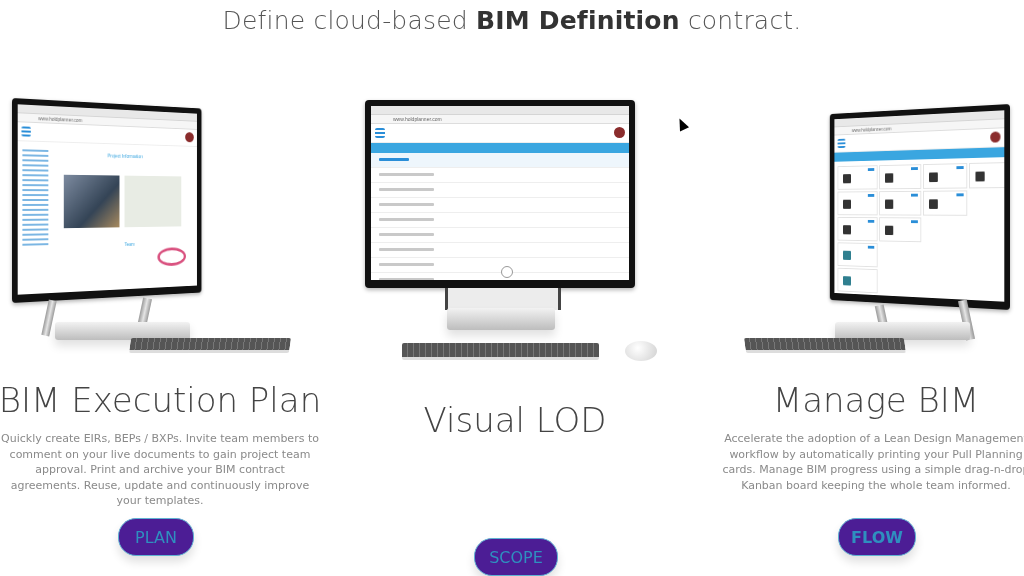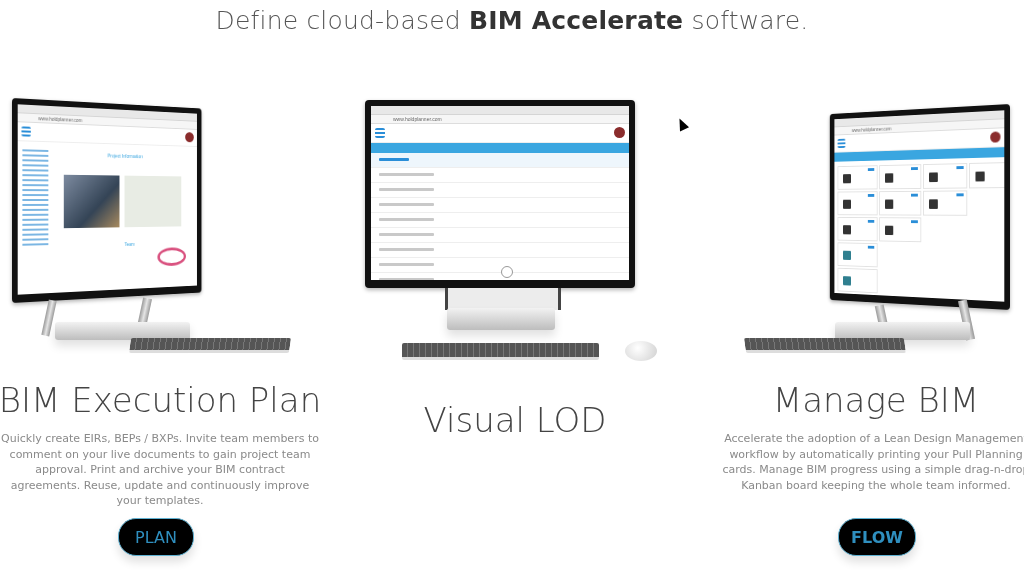--- a/index.html
+++ b/index.html
@@ -3,21 +3,21 @@
 <meta charset="utf-8">
 <style>
   html,body{margin:0;padding:0;background:#fff;}
   body{width:1024px;height:576px;position:relative;overflow:hidden;font-family:"Liberation Sans",sans-serif;color:#444;}
   .headline{position:absolute;top:6px;left:0;width:1024px;text-align:center;font-size:25px;color:#555;font-family:"DejaVu Sans",sans-serif;font-weight:300;letter-spacing:0.2px;}
   .headline b{color:#333;font-weight:bold;}
   .col{position:absolute;top:0;width:340px;height:576px;}
   .col.c1{left:-10px;} .col.c2{left:345px;margin-top:20px;} .col.c3{left:706px;}
   .title{position:absolute;top:380px;left:0;width:100%;text-align:center;font-size:34px;color:#444;font-family:"DejaVu Sans",sans-serif;font-weight:200;}
   .desc{position:absolute;top:431px;left:10px;width:320px;text-align:center;font-size:11px;line-height:15.5px;color:#8a8a8a;font-family:"DejaVu Sans",sans-serif;}
-  .btn{position:absolute;top:518px;height:36px;border:1.5px solid #5fb2d3;border-radius:18px;background:#000000;color:#2f8fbf;font-size:16px;font-family:"DejaVu Sans",sans-serif;display:flex;align-items:center;justify-content:center;box-shadow:0 6px 10px rgba(0,0,0,0.12);cursor:pointer;}
+  .btn{position:absolute;top:518px;height:36px;border:1.5px solid #5fb2d3;border-radius:18px;background:#4c1d95;color:#2f8fbf;font-size:16px;font-family:"DejaVu Sans",sans-serif;display:flex;align-items:center;justify-content:center;box-shadow:0 6px 10px rgba(0,0,0,0.12);cursor:pointer;}
   
   .monitor{position:absolute;}
   .bezel{position:absolute;background:#111;border-radius:4px;box-shadow:0 2px 4px rgba(0,0,0,0.3);}
   .screen{position:absolute;left:6px;top:6px;right:6px;bottom:8px;background:#fff;overflow:hidden;}
   .chrome{height:8px;background:#e8e8e8;border-bottom:1px solid #d5d5d5;}
   .urlbar{height:8px;background:#f6f6f6;border-bottom:1px solid #ddd;position:relative;}
   .urlbar span{position:absolute;left:22px;top:1px;font-size:5px;color:#666;}
   .apphdr{height:18px;background:#fff;border-bottom:1px solid #eee;position:relative;}
   .logo{position:absolute;left:4px;top:4px;width:10px;height:10px;border-radius:2px;background:repeating-linear-gradient(#2a8ed8 0 2px,#fff 2px 4px);}
   .avatar{position:absolute;right:4px;top:3px;width:11px;height:11px;border-radius:50%;background:#8a2c2c;}
@@ -33,21 +33,21 @@
   .sidebar i{display:block;height:2px;width:28px;background:#7bb6e3;margin:3px 5px;}
   .photo{position:absolute;background:linear-gradient(135deg,#7d8ba0,#344456 60%,#a88a5e);}
   .map{position:absolute;background:#e8ece4;}
   .card{position:absolute;width:48px;height:24px;background:#fff;border:1px solid #e2e2e2;}
   .card b{position:absolute;left:6px;top:8px;width:10px;height:10px;background:#333;border-radius:1px;}
   .card em{position:absolute;right:3px;top:2px;width:8px;height:3px;background:#2a8ed8;}
 </style>
 </head>
 <body>
 
-<div class="headline"><span>Define cloud-based </span><b>BIM Accelerate</b><span> software.</span></div>
+<div class="headline"><span>Define cloud-based </span><b>BIM Definition</b><span> contract.</span></div>
 
 <div class="monitor">
   <div class="bezel" style="left:12px;top:98px;width:222px;height:205px;transform:perspective(600px) rotateY(18deg);transform-origin:left;">
     <div class="screen">
       <div class="chrome"></div>
       <div class="urlbar">
           <span>www.holdplanner.com</span>
         </div>
       <div class="apphdr">
           <div class="logo"></div>
@@ -200,18 +200,19 @@
 
 <div class="cursor"></div>
 
 <div class="col c1">
   <div class="title">BIM Execution Plan</div>
   <div class="desc">Quickly create EIRs, BEPs / BXPs. Invite team members to comment on your live documents to gain project team approval. Print and archive your BIM contract agreements. Reuse, update and continuously improve your templates.</div>
   <div class="btn" style="left:128px;width:74px;">PLAN</div>
 </div>
 <div class="col c2">
   <div class="title">Visual LOD</div>
+  <div class="btn" style="left:129px;width:82px;">SCOPE</div>
 </div>
 <div class="col c3">
   <div class="title">Manage BIM</div>
   <div class="desc">Accelerate the adoption of a Lean Design Management workflow by automatically printing your Pull Planning cards. Manage BIM progress using a simple drag-n-drop Kanban board keeping the whole team informed.</div>
   <div class="btn" style="left:132px;width:76px;font-weight:bold;">FLOW</div>
 </div>
 
 </body></html>

